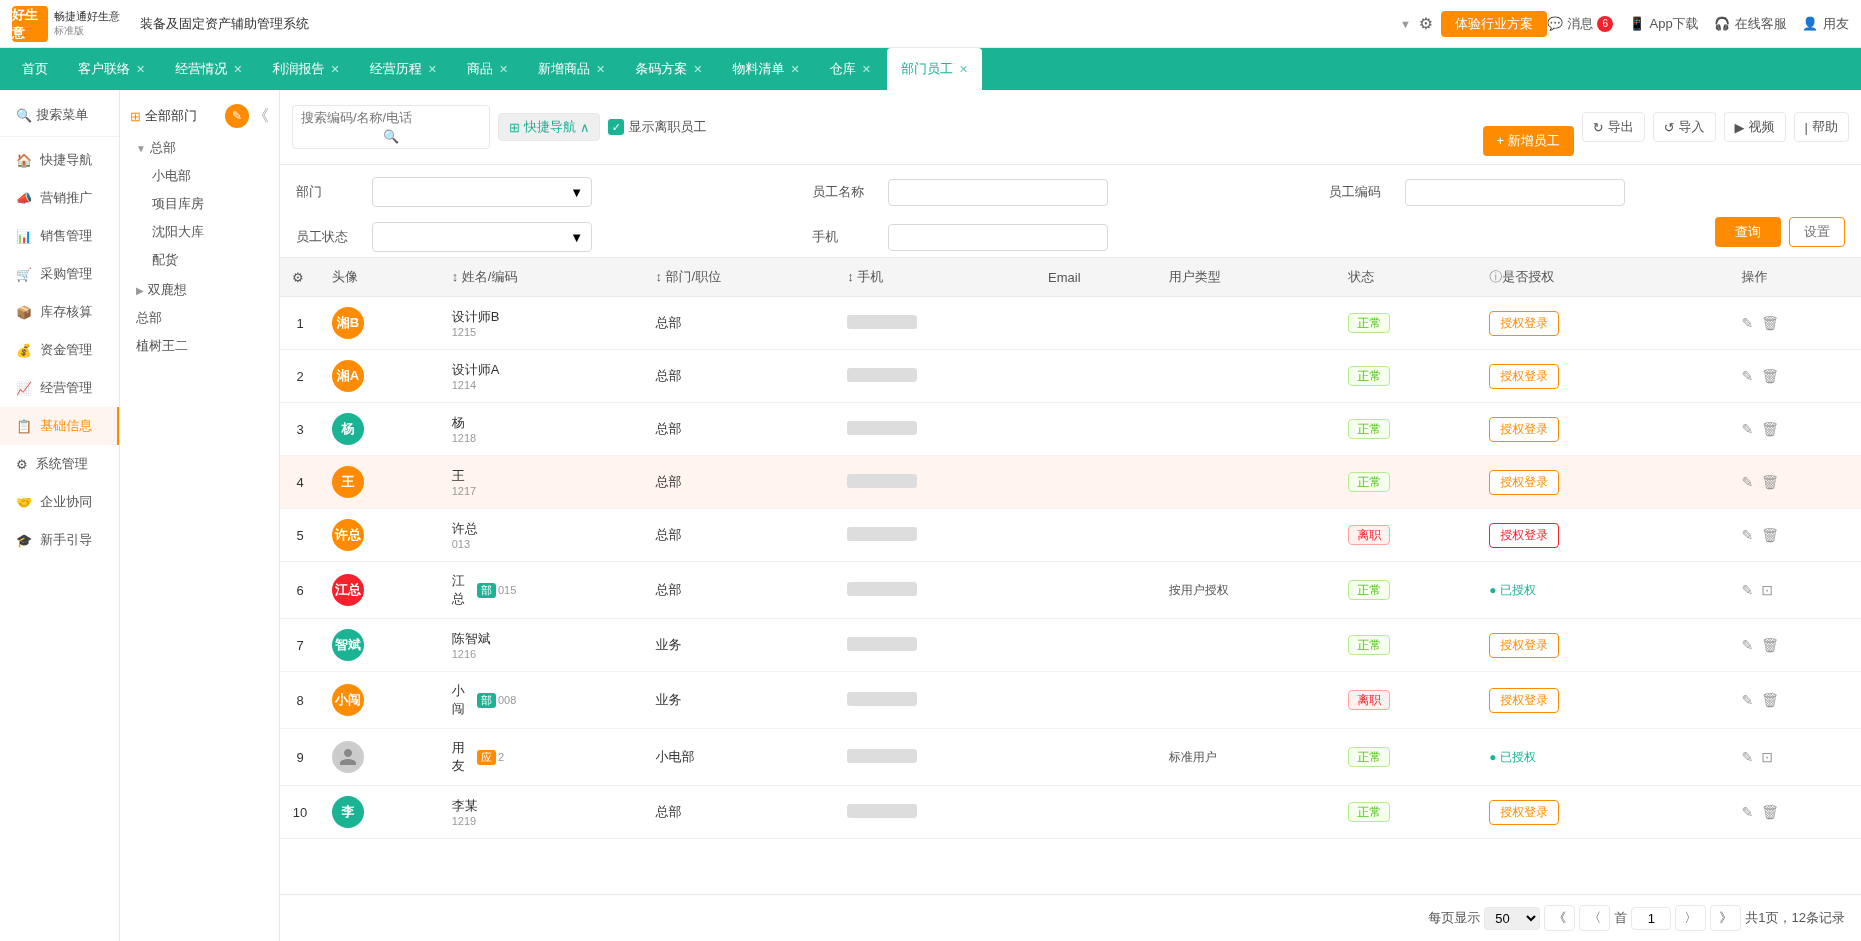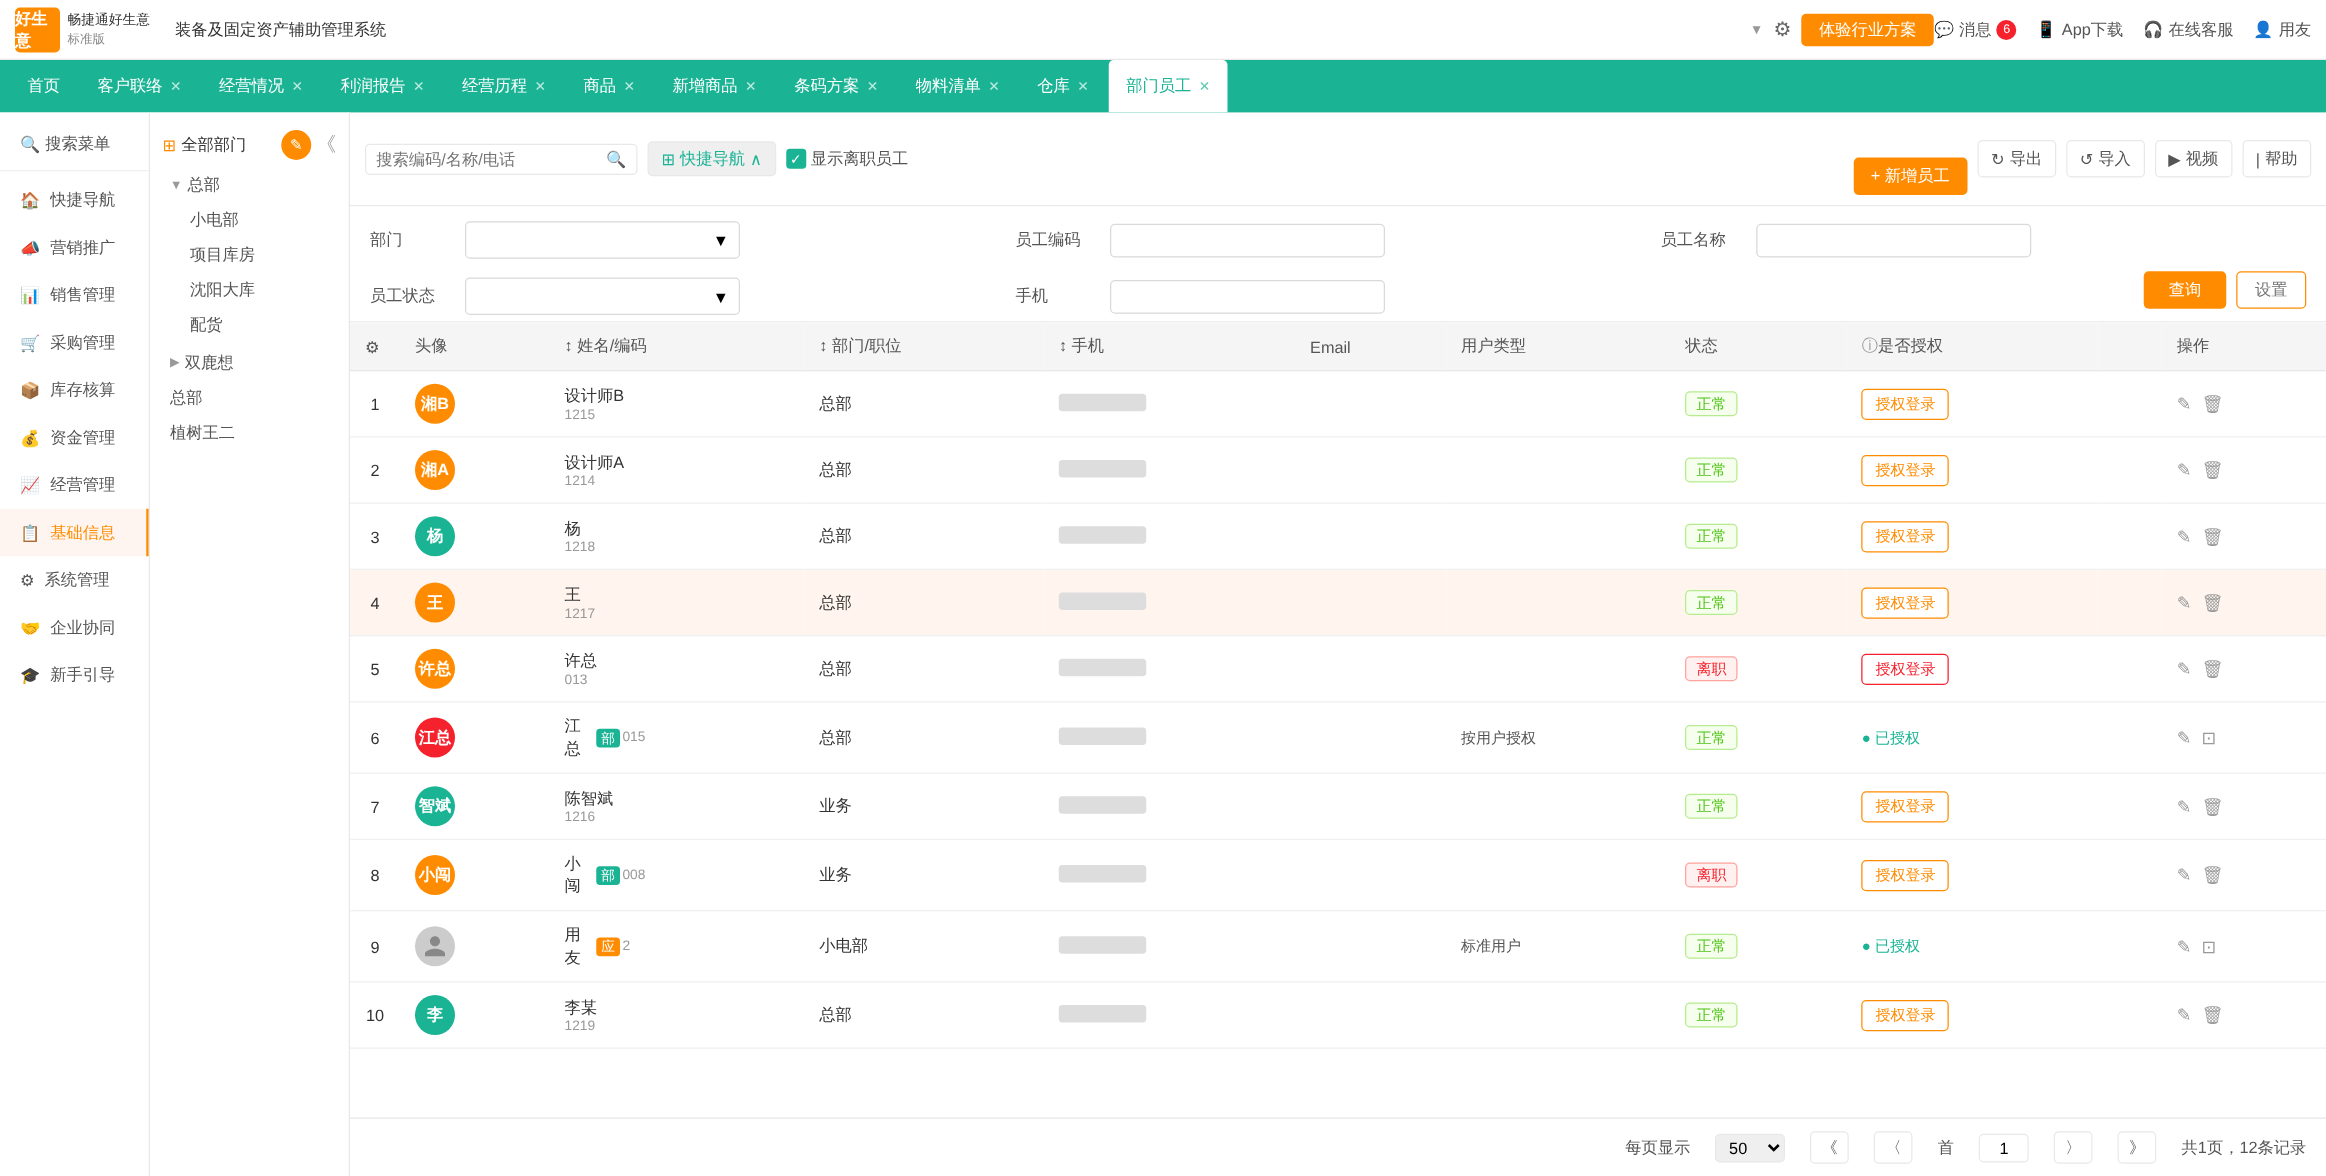--- a/index.html
+++ b/index.html
@@ -45,21 +45,21 @@
     .dept-group { margin-bottom: 2px; }
     .dept-node { display: flex; align-items: center; gap: 4px; padding: 5px 8px; cursor: pointer; color: #555; font-size: 13px; border-radius: 4px; }
     .dept-node .arrow { font-size: 10px; color: #999; }
     .dept-child { padding-left: 16px; }
 
     
     .content-area { flex: 1; display: flex; flex-direction: column; overflow: hidden; }
 
     
     .toolbar { background: #fff; padding: 8px 12px; border-bottom: 1px solid #e8e8e8; display: flex; align-items: center; gap: 8px; }
-    .search-input-wrap { display: flex; align-items: center; border: 1px solid #e8e8e8; border-radius: 4px; padding: 4px 8px; background: #fff; gap: 4px; }
+    .search-input-wrap { display: flex; align-items: center; border: 1px solid #e8e8e8; border-radius: 4px; padding: 4px 8px; background: #fff; gap: 4px; flex-direction: column; }
     .search-input-wrap input { border: none; outline: none; font-size: 13px; width: 180px; }
     .more-conditions { display: flex; align-items: center; gap: 4px; color: #1ab394; cursor: pointer; font-size: 13px; border: 1px solid #e8e8e8; border-radius: 4px; padding: 4px 10px; }
     .show-resigned { display: flex; align-items: center; gap: 4px; color: #555; font-size: 13px; cursor: pointer; }
     .checkbox-custom { width: 16px; height: 16px; background: #1ab394; border-radius: 3px; display: flex; align-items: center; justify-content: center; color: #fff; font-size: 11px; }
     .toolbar-right { margin-left: auto; display: flex; align-items: center; gap: 8px; }
     .btn-add { background: #ff8c00; color: #fff; border: none; border-radius: 4px; padding: 6px 14px; cursor: pointer; font-size: 13px; display: flex; align-items: center; gap: 4px; margin-top: 28px; }
     .btn-outline { border: 1px solid #e8e8e8; background: #fff; border-radius: 4px; padding: 5px 10px; cursor: pointer; font-size: 13px; color: #555; display: flex; align-items: center; gap: 4px; }
     .btn-query { background: #ff8c00; color: #fff; border: none; border-radius: 4px; padding: 6px 20px; cursor: pointer; font-size: 13px; }
     .btn-setting { border: 1px solid #ff8c00; color: #737373; background: #fff; border-radius: 4px; padding: 5px 14px; cursor: pointer; font-size: 13px; }
 
@@ -80,21 +80,21 @@
     .by-user-auth { color: #555; font-size: 12px; }
     .op-btns { display: flex; gap: 8px; align-items: center; }
     .op-btn { color: #999; cursor: pointer; font-size: 14px; }
     .name-code { display: flex; flex-direction: column; }
     .emp-name { font-size: 13px; color: #333; }
     .emp-code { font-size: 11px; color: #999; }
     .dept-badge { background: #1ab394; color: #fff; border-radius: 3px; padding: 0 4px; font-size: 11px; margin-left: 4px; }
     .dept-badge-orange { background: #ff8c00; color: #fff; border-radius: 3px; padding: 0 4px; font-size: 11px; margin-left: 4px; }
 
     
-    .pagination { background: #fff; border-top: 1px solid #e8e8e8; padding: 10px 16px; display: flex; align-items: center; gap: 20px; justify-content: flex-end; font-size: 13px; color: #555; }
+    .pagination { background: #fff; border-top: 1px solid #e8e8e8; padding: 10px 16px; display: flex; align-items: center; gap: 4px; justify-content: flex-end; font-size: 13px; color: #555; }
     .page-btn { border: 1px solid #e8e8e8; background: #fff; border-radius: 4px; padding: 3px 8px; cursor: pointer; font-size: 13px; color: #555; }
     .page-input { width: 40px; border: 1px solid #e8e8e8; border-radius: 4px; padding: 3px 6px; text-align: center; font-size: 13px; }
 
     
     .blurred { background: #ddd; border-radius: 3px; height: 14px; width: 70px; display: inline-block; }
 
     .filter-form-wrap { background: #fff; border-bottom: 1px solid #e8e8e8; }
     .filter-grid { display: grid; grid-template-columns: 1fr 1fr 1fr; gap: 10px 0; padding: 12px 16px 0 16px; }
     .filter-cell { display: flex; align-items: center; gap: 6px; }
     .filter-cell-label { width: 70px; text-align: left; color: #555; font-size: 13px; flex-shrink: 0; }
@@ -326,25 +326,25 @@
     <div class="filter-form-wrap">
       <div class="filter-grid">
         <div class="filter-cell">
           <span class="filter-cell-label">部门</span>
           <div class="filter-cell-select">
             <span></span>
             <span>▼</span>
           </div>
         </div>
         <div class="filter-cell">
+          <span class="filter-cell-label">员工名称</span>
+          <input class="filter-cell-input" type="text" style="">
+        </div>
+        <div class="filter-cell">
           <span class="filter-cell-label">员工编码</span>
-          <input class="filter-cell-input" type="text" style="">
-        </div>
-        <div class="filter-cell">
-          <span class="filter-cell-label">员工名称</span>
           <input class="filter-cell-input" type="text" style="">
         </div>
         <div class="filter-cell">
           <span class="filter-cell-label">员工状态</span>
           <div class="filter-cell-select">
             <span></span>
             <span>▼</span>
           </div>
         </div>
         <div class="filter-cell">

